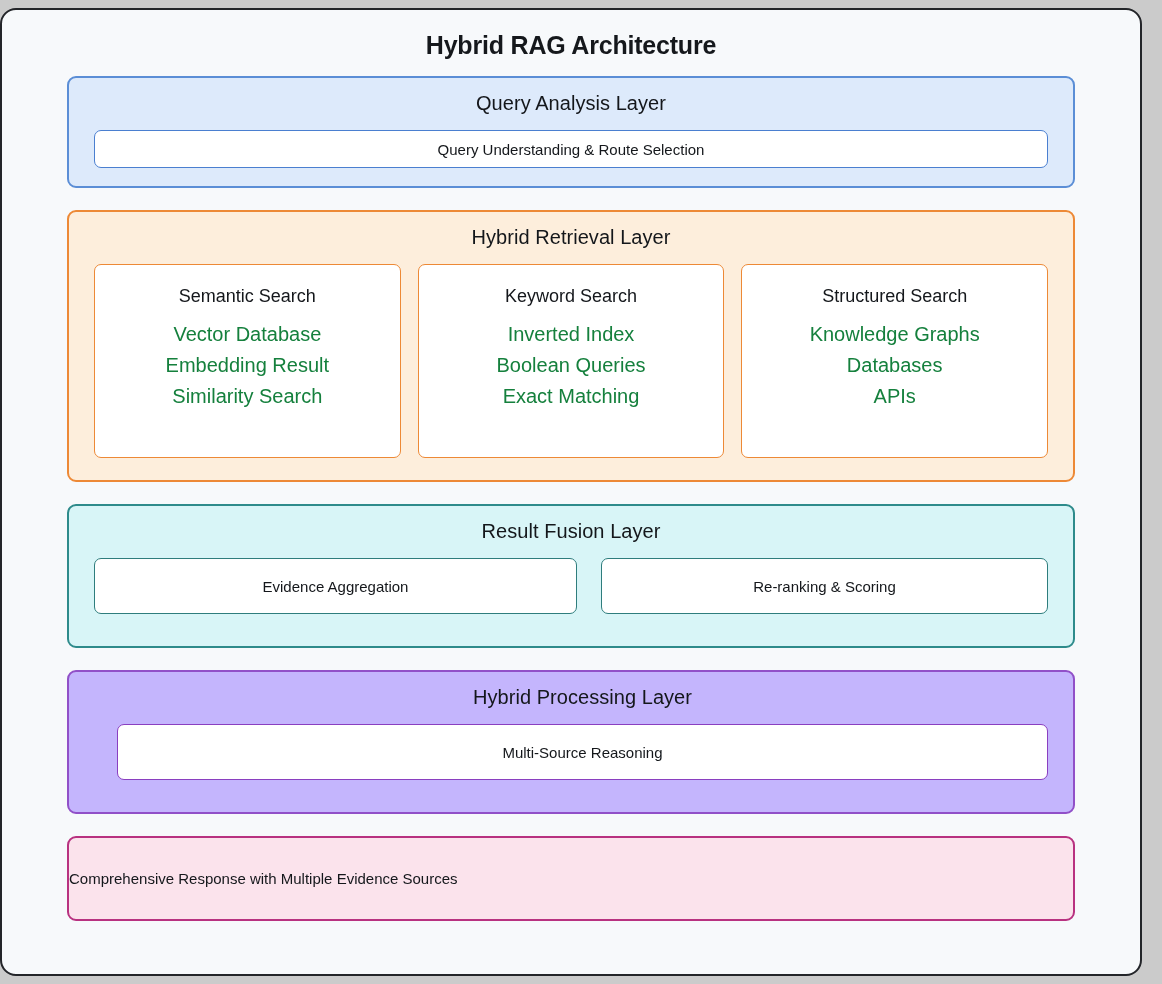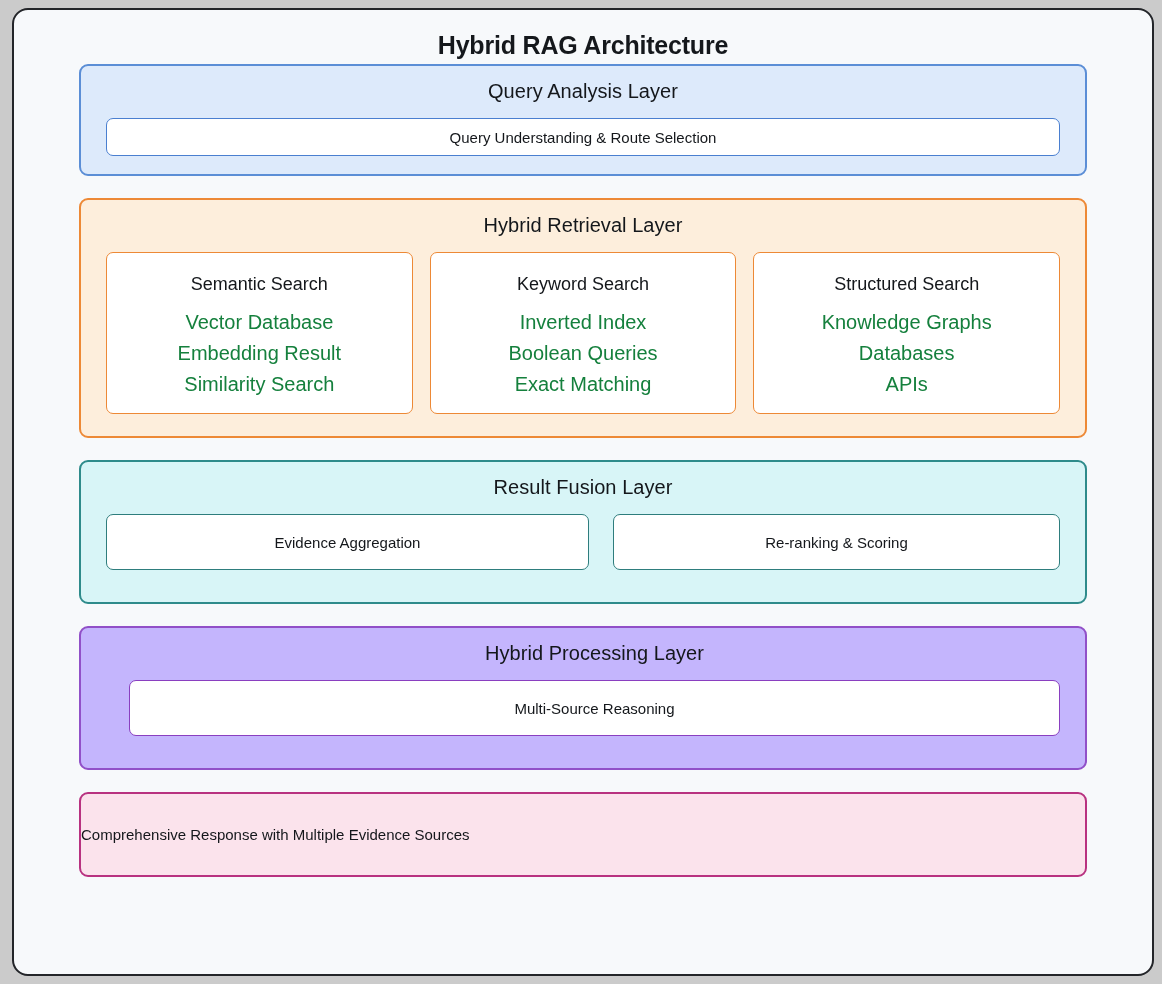--- a/index.html
+++ b/index.html
@@ -7,42 +7,42 @@
   html, body {
     width: 1162px;
     height: 984px;
     background: #cbcbcb;
     font-family: "Liberation Sans", sans-serif;
     -webkit-font-smoothing: antialiased;
   }
 
   .diagram-frame {
     position: absolute;
-    left: 12px;
+    left: 0;
     top: 8px;
     width: 1142px;
     height: 968px;
     background: #f7f9fb;
     border: 2px solid #232529;
     border-radius: 16px;
     overflow: hidden;
   }
 
   .diagram-title {
     text-align: center;
     font-size: 25px;
     font-weight: bold;
     color: #15181c;
     letter-spacing: -0.2px;
     margin-top: 21px;
   }
 
   .layers {
     padding: 0 65px;
-    margin-top: 4px;
+    margin-top: 16px;
   }
 
   .layer {
     border-radius: 9px;
     border-width: 2px;
     border-style: solid;
     margin-bottom: 22px;
     padding: 14px 25px 18px 25px;
   }
 
@@ -87,21 +87,21 @@
   }
   .retrieval-columns {
     display: flex;
     gap: 17px;
   }
   .retrieval-col {
     flex: 1;
     background: #ffffff;
     border: 1.6px solid #ed8936;
     border-radius: 7px;
-    height: 162px;
+    height: 194px;
     padding-top: 21px;
     display: flex;
     flex-direction: column;
     align-items: center;
   }
   .col-heading {
     font-size: 18px;
     color: #14171b;
     margin-bottom: 12px;
   }

